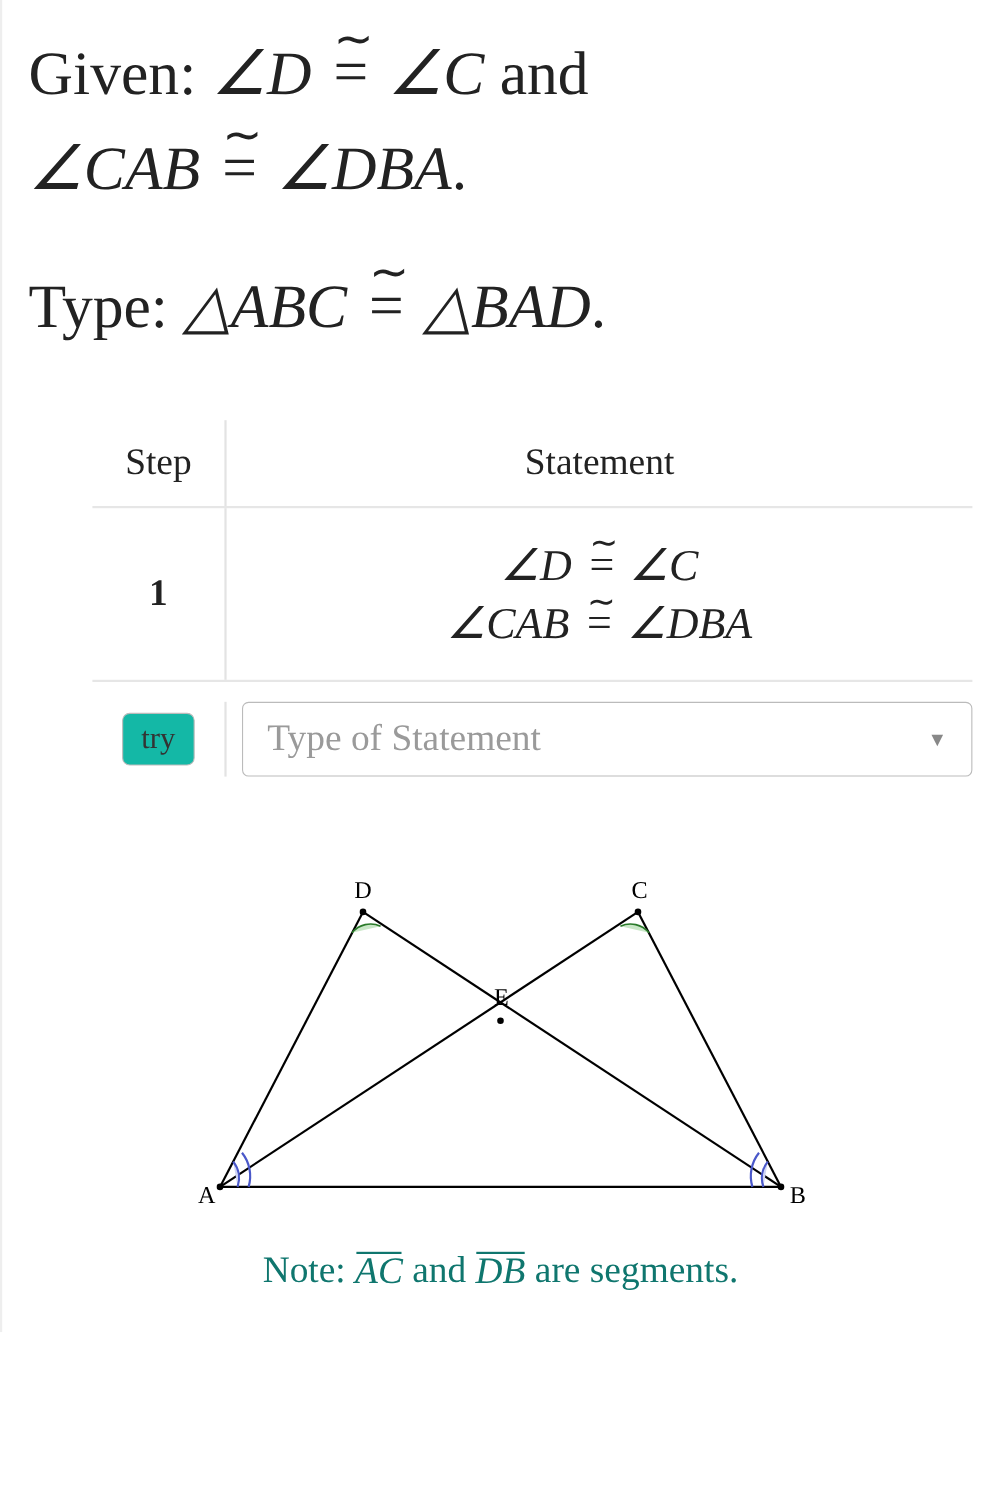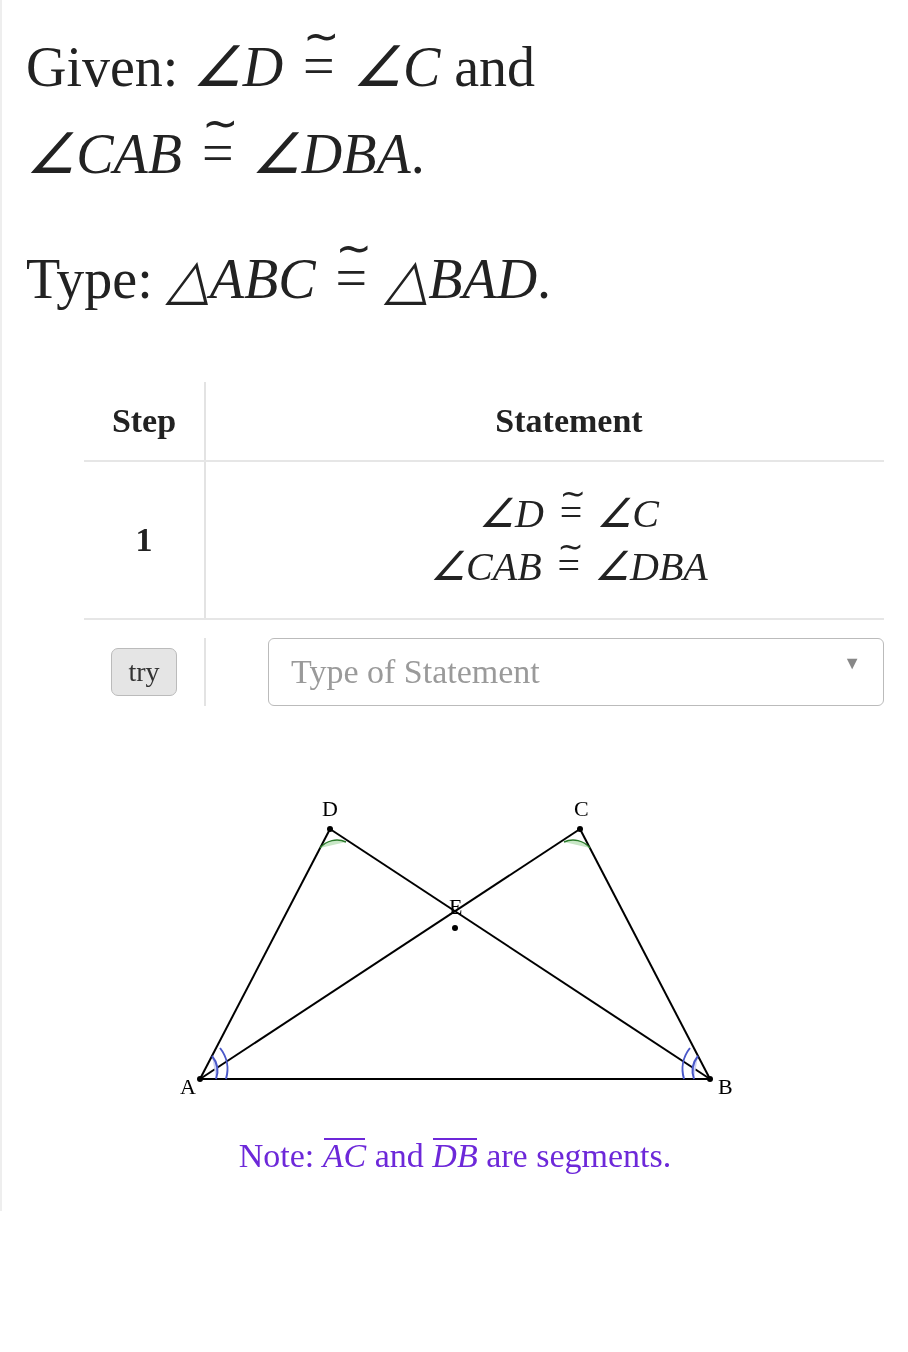--- a/index.html
+++ b/index.html
@@ -19,70 +19,69 @@
   .mathi{font-style:italic;font-family:'Times New Roman',serif}
   .rel{display:inline-block;position:relative;margin:0 6px;top:-1px}
   .rel .tilde{position:absolute;left:0;right:0;top:-0.45em;text-align:center;font-size:0.78em}
   .rel .eq{letter-spacing:-2px}
   .proof-table{
     margin-left:58px;
     margin-top:60px;
     margin-bottom:60px;
   }
   .pt-row{display:flex;align-items:stretch}
-  .pt-head .pt-step,.pt-head .pt-stmt{font-weight:bold;font-size:34px;padding:20px 12px}
+  .pt-head .pt-step,.pt-head .pt-stmt{font-weight:normal;font-size:34px;padding:20px 12px}
   .pt-step{
     width:122px;
     text-align:center;
     border-right:2px solid #e3e3e3;
     display:flex;align-items:center;justify-content:center;
     font-size:34px;
   }
   .pt-stmt{
     flex:1;
     padding:22px 24px;
     font-size:40px;
     text-align:center;
-    margin-left:48px;
   }
   .pt-body .pt-row{border-top:2px solid #e6e6e6}
   .stmt-line{margin:6px 0}
   .try-btn{
     border:1.5px solid #bbb;
     border-radius:7px;
-    background:#e5e5e5;
+    background:#14b8a6;
     font-family:Georgia,serif;
     font-size:28px;
     padding:7px 16px;
     cursor:pointer;
     color:#333;
   }
   .type-select{
     flex:1;
-    display:flex;justify-content:space-between;
+    display:flex;align-items:center;justify-content:space-between;
     border:1.5px solid #bbb;border-radius:6px;
     background:#fff;
     margin-left:14px;
     padding:14px 22px;
     font-size:34px;
     font-family:Georgia,serif;
     color:#9a9a9a;
     cursor:pointer;
   }
   .chev{color:#888;font-size:18px}
   .input-row{padding:18px 0 18px 0}
   .input-row .pt-step{border-right:2px solid #e3e3e3;padding:0 8px}
   .input-row .pt-stmt{padding:0 0 0 0;text-align:left;display:flex}
   .figure{
     display:block;margin:0 auto 22px;
   }
   .note{
     text-align:center;
     font-size:34px;
-    color:#6d28d9;
+    color:#0f766e;
     font-family:Georgia,serif;
   }
   .seg{
     display:inline-block;position:relative;padding-top:0.02em;font-style:italic;
   }
   .seg::before{
     content:"";position:absolute;left:1px;right:1px;top:0.06em;height:2px;background:currentColor;
   }
 </style>
 </head>

